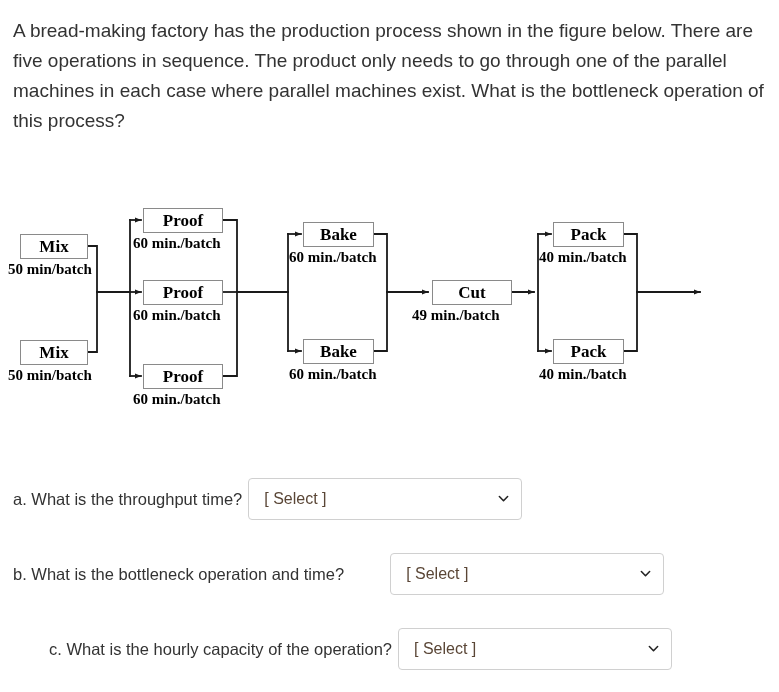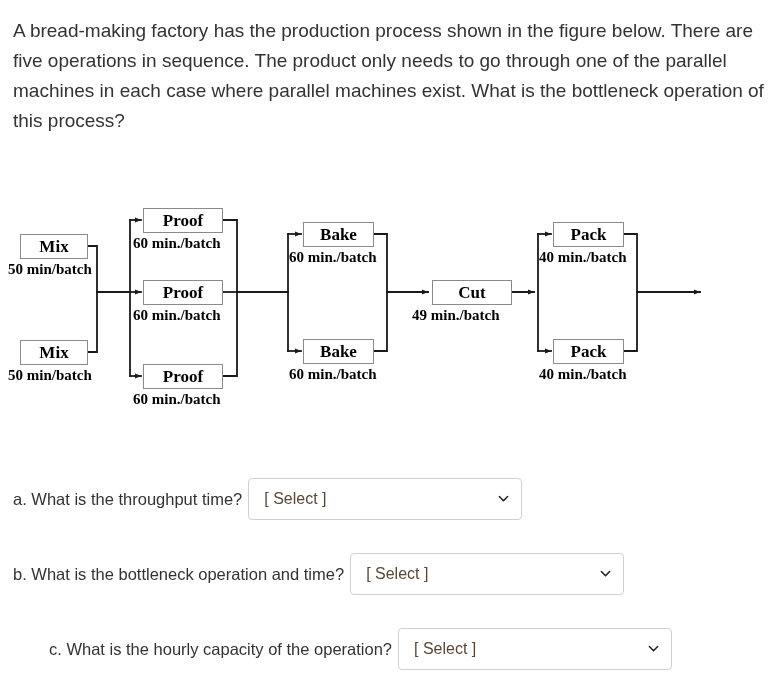--- a/index.html
+++ b/index.html
@@ -195,21 +195,21 @@
   <div class="sel" style="width:274px;">
     <span class="sel-text">[ Select ]</span>
     <span class="chev">
       <svg viewBox="0 0 12 12" width="11" height="11">
         <path d="M1.5,3.8 L6,8.4 L10.5,3.8" fill="none" stroke="#222222" stroke-width="1.7" stroke-linecap="round" stroke-linejoin="round"></path>
       </svg>
     </span>
   </div>
 </div>
 
-<div class="qrow" style="left:13px; top:553px;">
+<div class="qrow" style="left:13px; top:553px;gap:40px;">
   <span class="qlabel">b. What is the bottleneck operation and time?</span>
   <div class="sel" style="width:274px;">
     <span class="sel-text">[ Select ]</span>
     <span class="chev">
       <svg viewBox="0 0 12 12" width="11" height="11">
         <path d="M1.5,3.8 L6,8.4 L10.5,3.8" fill="none" stroke="#222222" stroke-width="1.7" stroke-linecap="round" stroke-linejoin="round"></path>
       </svg>
     </span>
   </div>
 </div>

